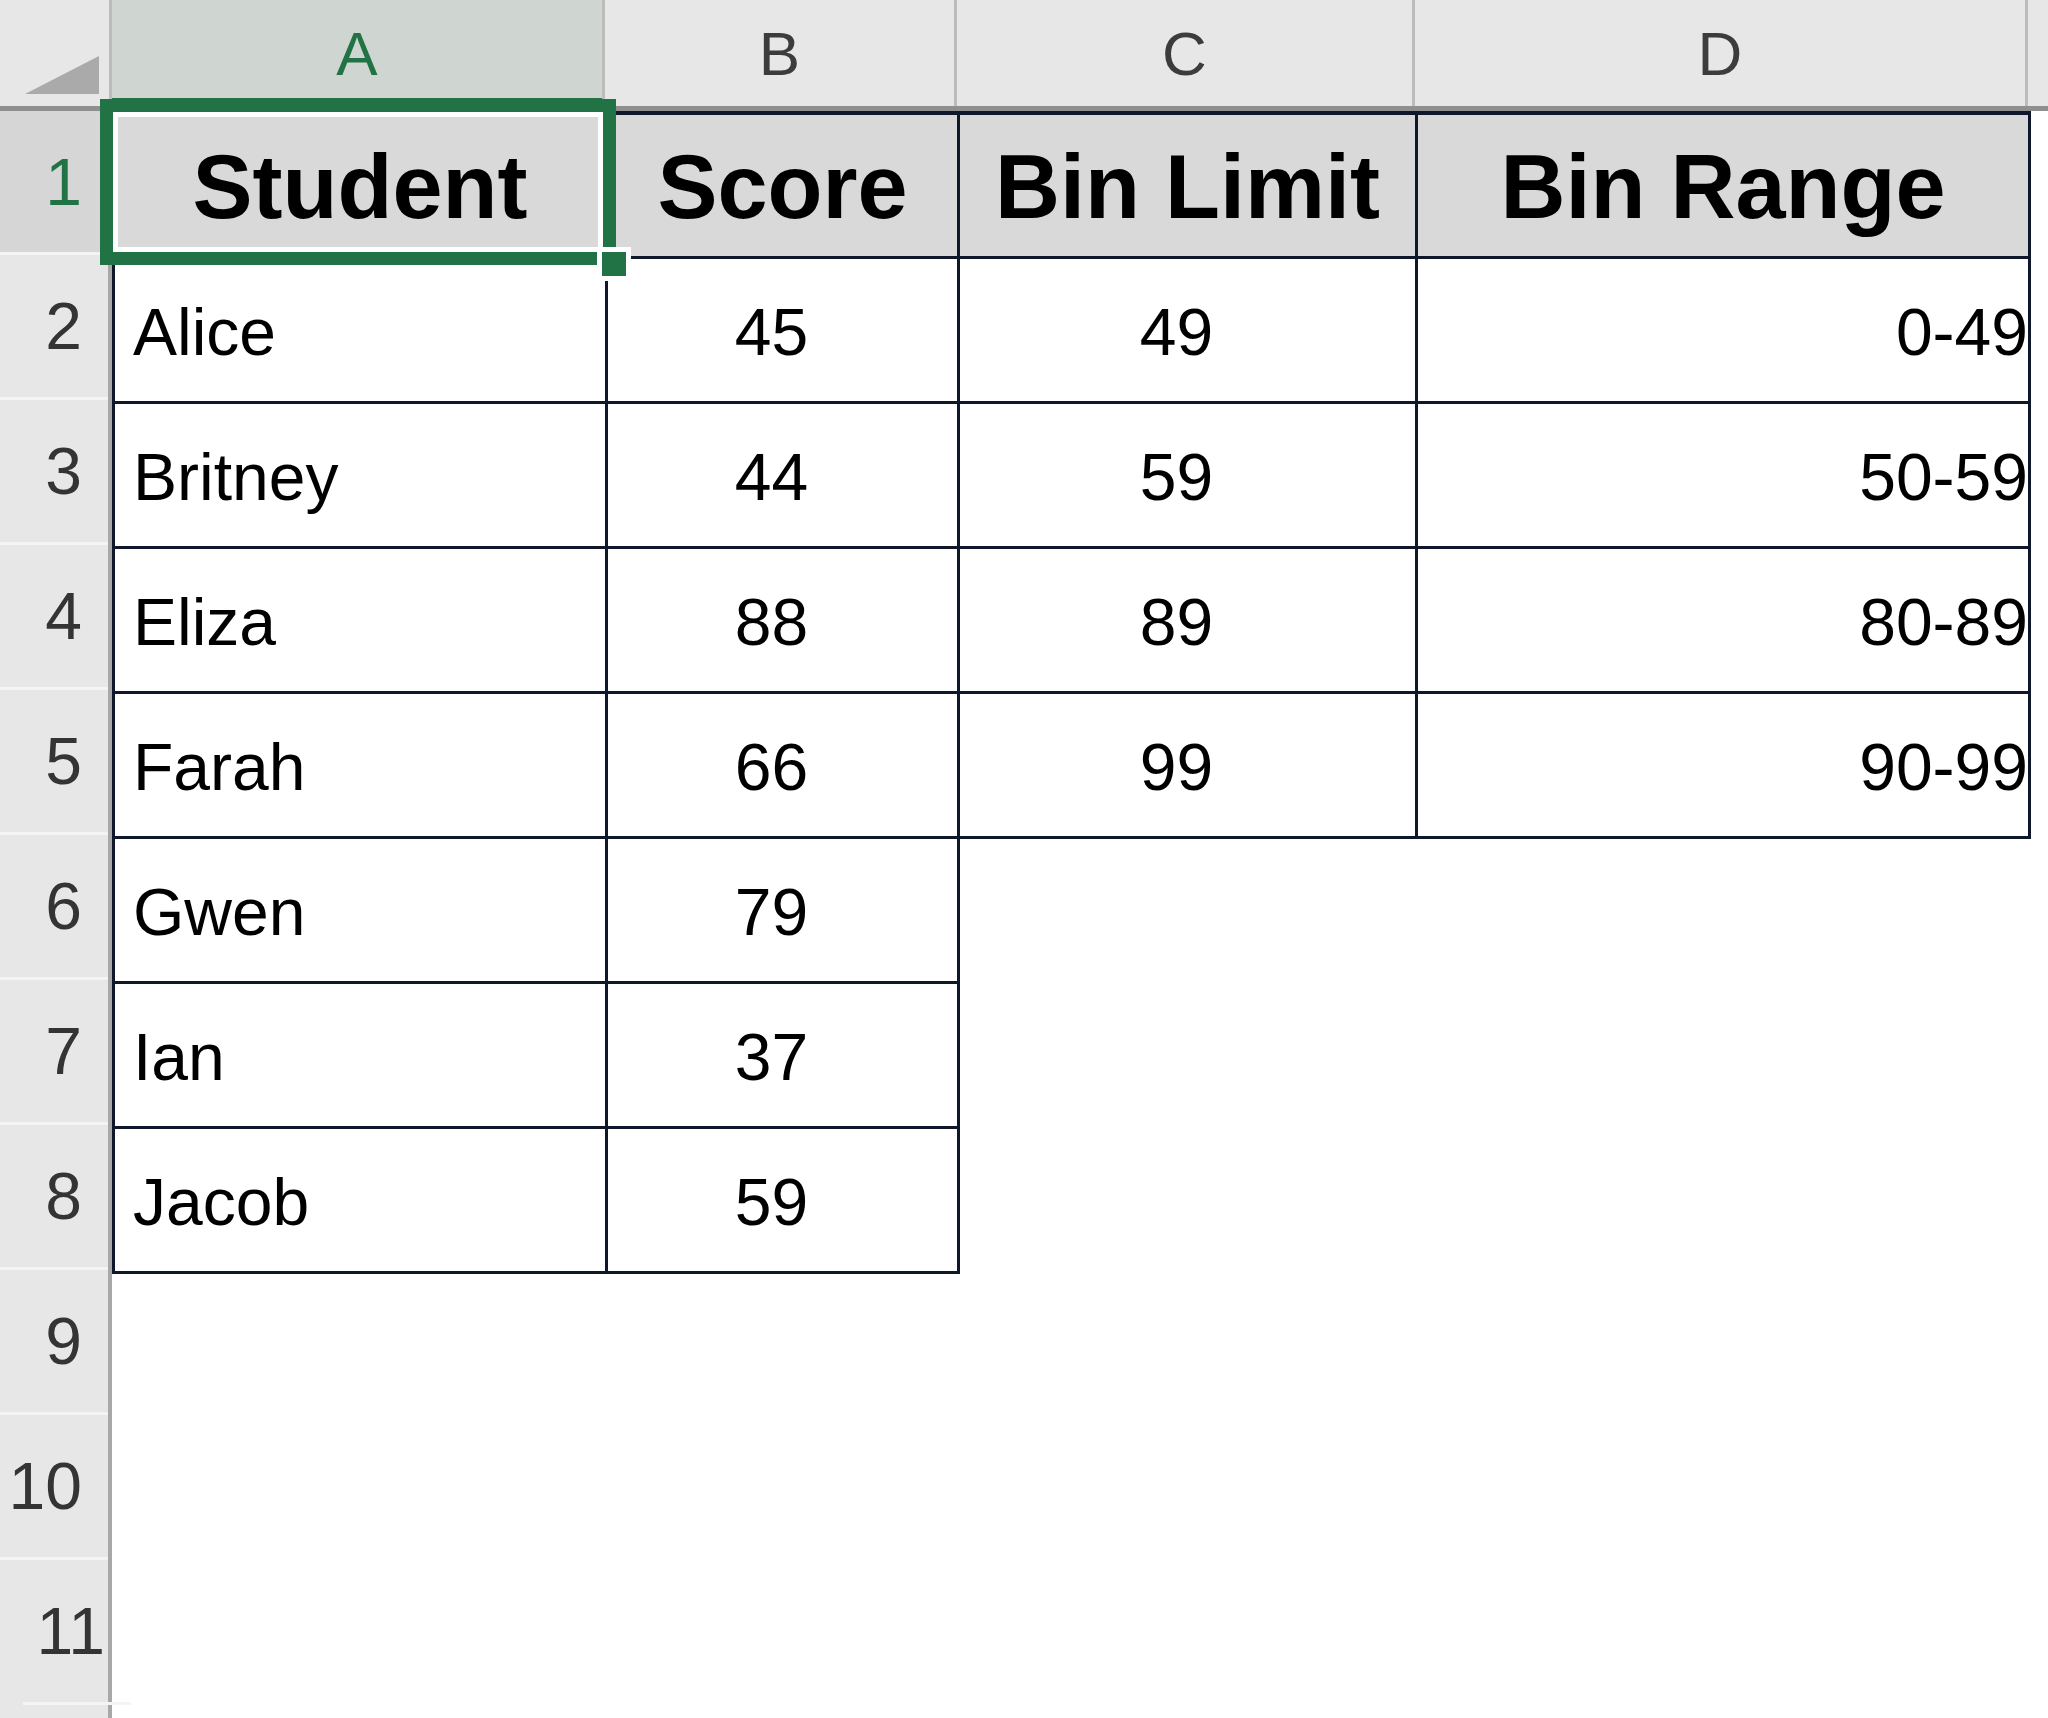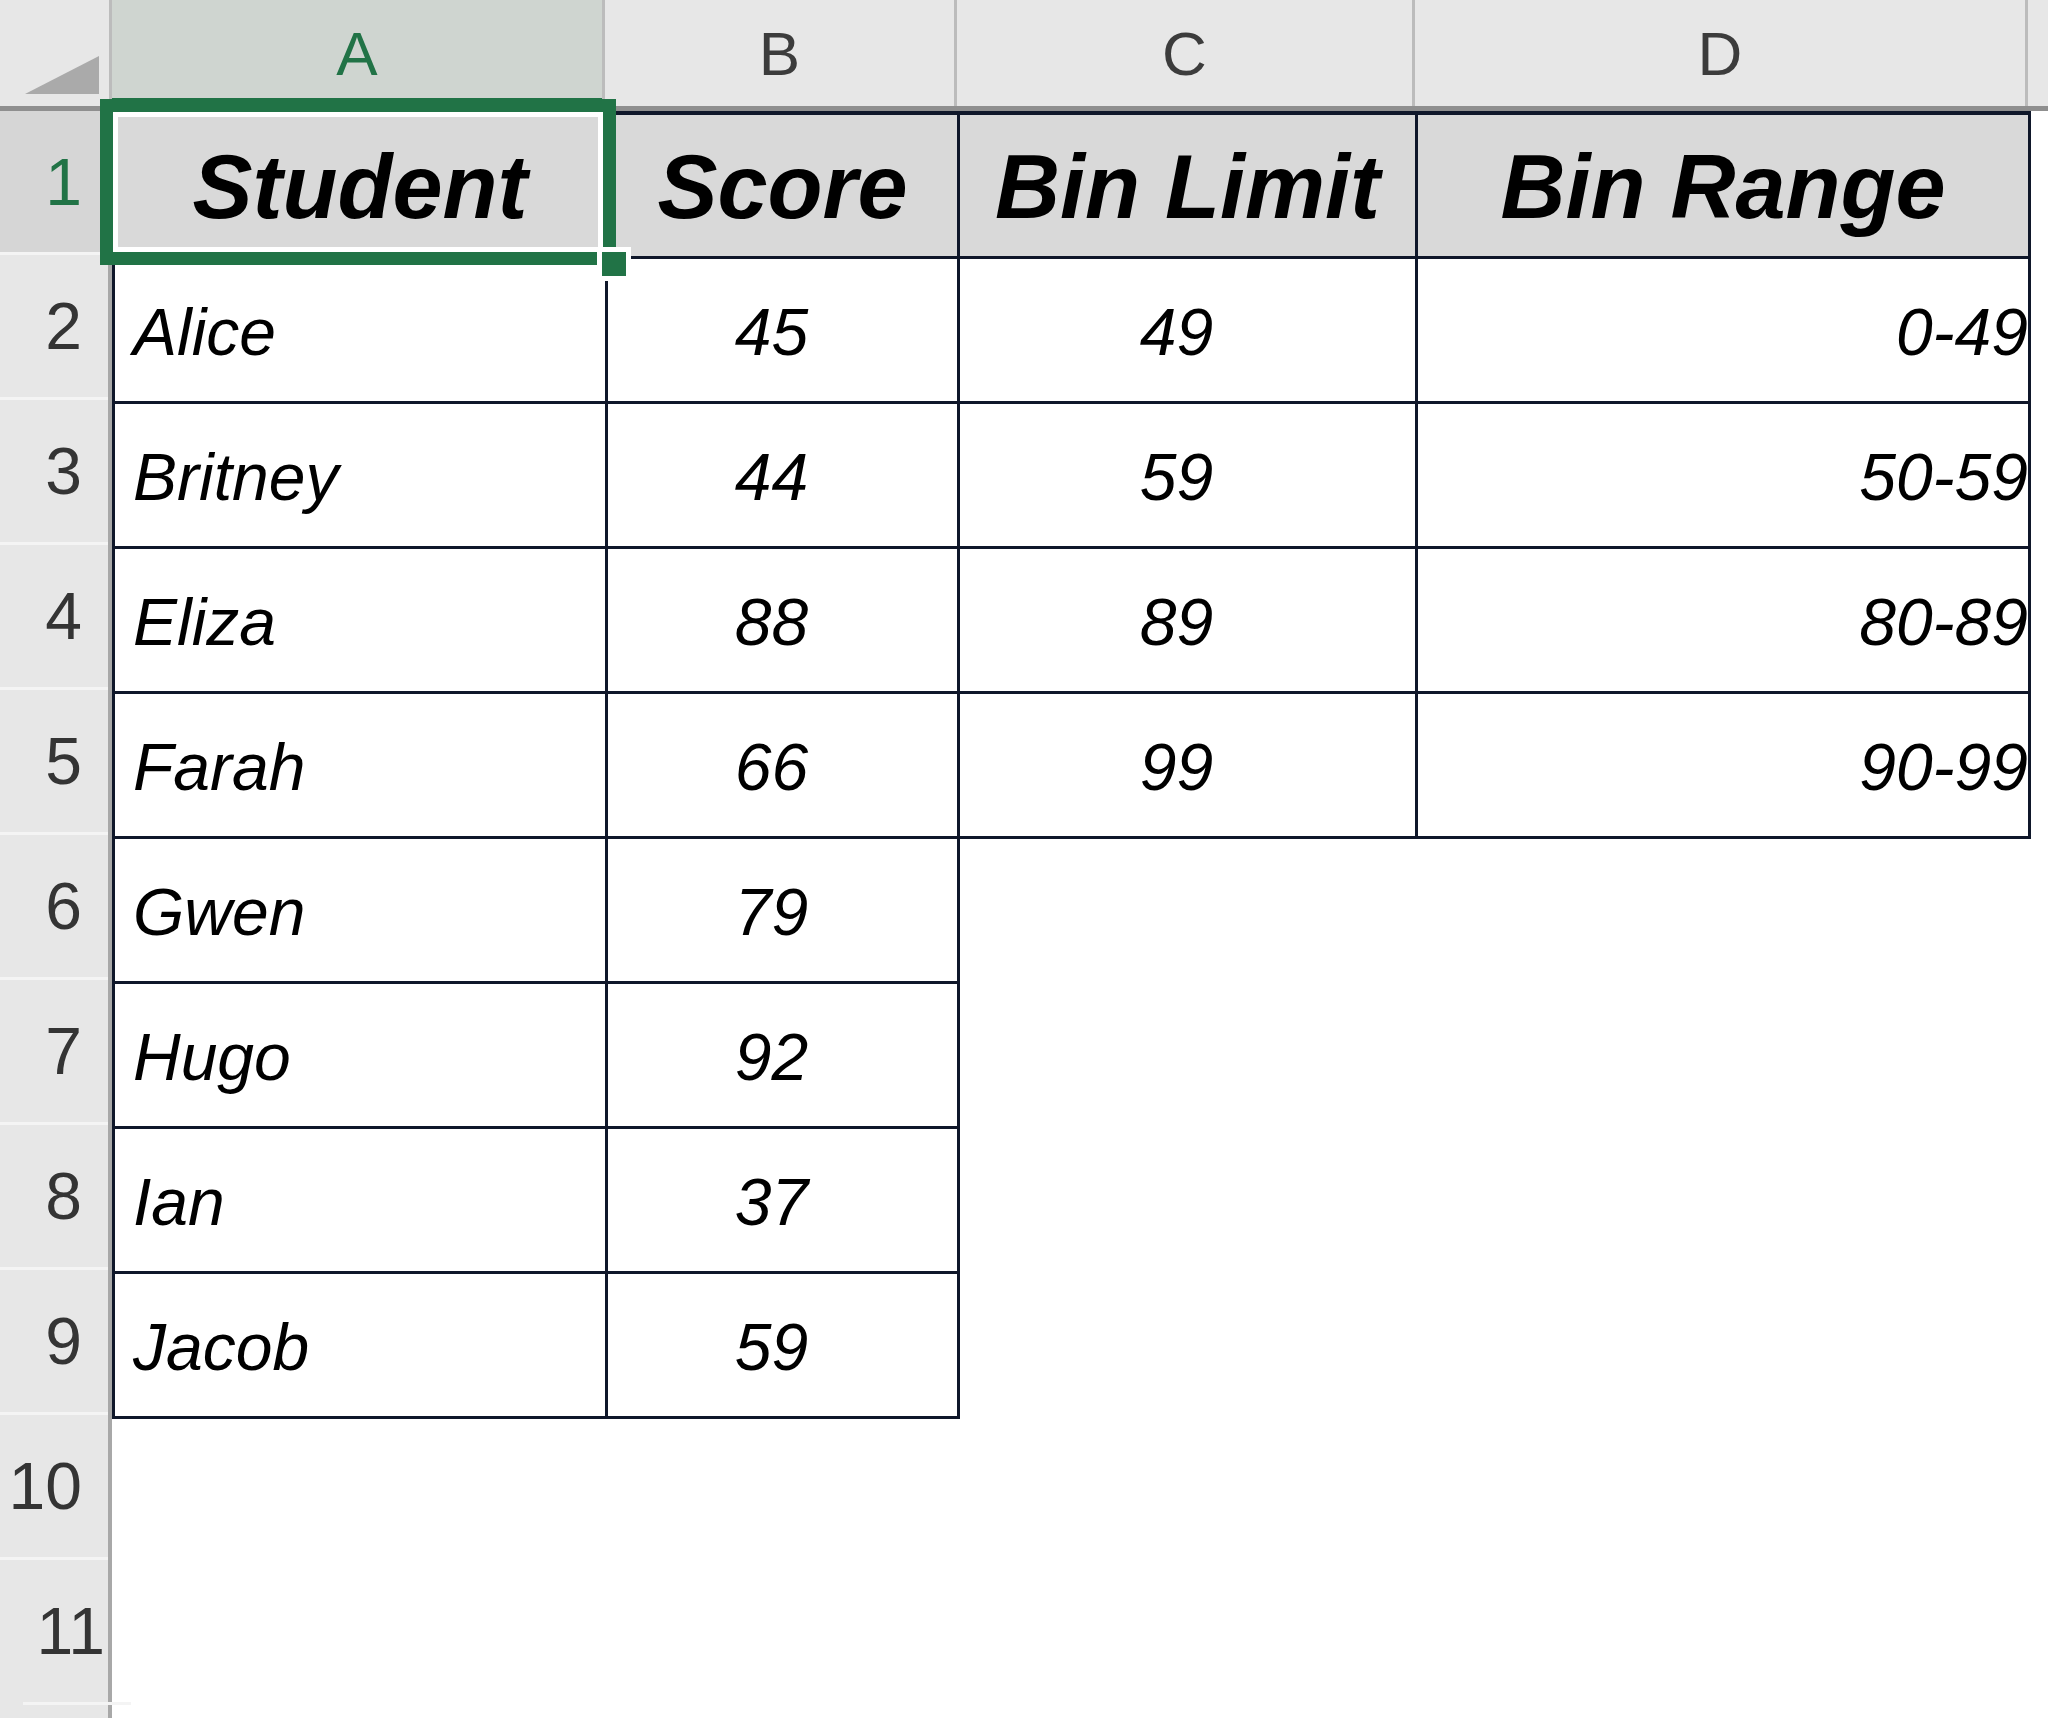--- a/index.html
+++ b/index.html
@@ -51,21 +51,21 @@
 
   
   table.grid{
     position:absolute;left:112px;top:111px;
     border-collapse:collapse;table-layout:fixed;width:1916px;
   }
   .grid td{
     box-sizing:border-box;overflow:hidden;white-space:nowrap;
     font-size:66px;color:#000;vertical-align:middle;padding:10px 0 6px 0;
   }
-  .grid td.b{border:3px solid #0f172a;font-style:italic;}
+  .grid td.b{border:3px solid #0f172a;}
   .grid td.hdrcell{
     background:#d9d9d9;font-weight:bold;text-align:center;
     font-size:90px;border-top-width:4px;
   }
   .grid td.name{text-align:left;padding-left:18px;}
   .grid td.num{text-align:center;padding-right:22px;}
   .grid td.range{text-align:right;padding-left:18px;}
   .grid td.empty{border:none;background:#ffffff;}
 
   
@@ -150,26 +150,20 @@
       <td class="b num">99</td>
       <td class="b range">90-99</td>
     </tr>
     <tr style="height:145px;">
       <td class="b name">Gwen</td>
       <td class="b num">79</td>
       <td class="empty"></td>
       <td class="empty"></td>
     </tr>
     <tr style="height:145px;">
-      <td class="b name">Hugo</td>
-      <td class="b num">92</td>
-      <td class="empty"></td>
-      <td class="empty"></td>
-    </tr>
-    <tr style="height:145px;">
       <td class="b name">Ian</td>
       <td class="b num">37</td>
       <td class="empty"></td>
       <td class="empty"></td>
     </tr>
     <tr style="height:145px;">
       <td class="b name">Jacob</td>
       <td class="b num">59</td>
       <td class="empty"></td>
       <td class="empty"></td>

